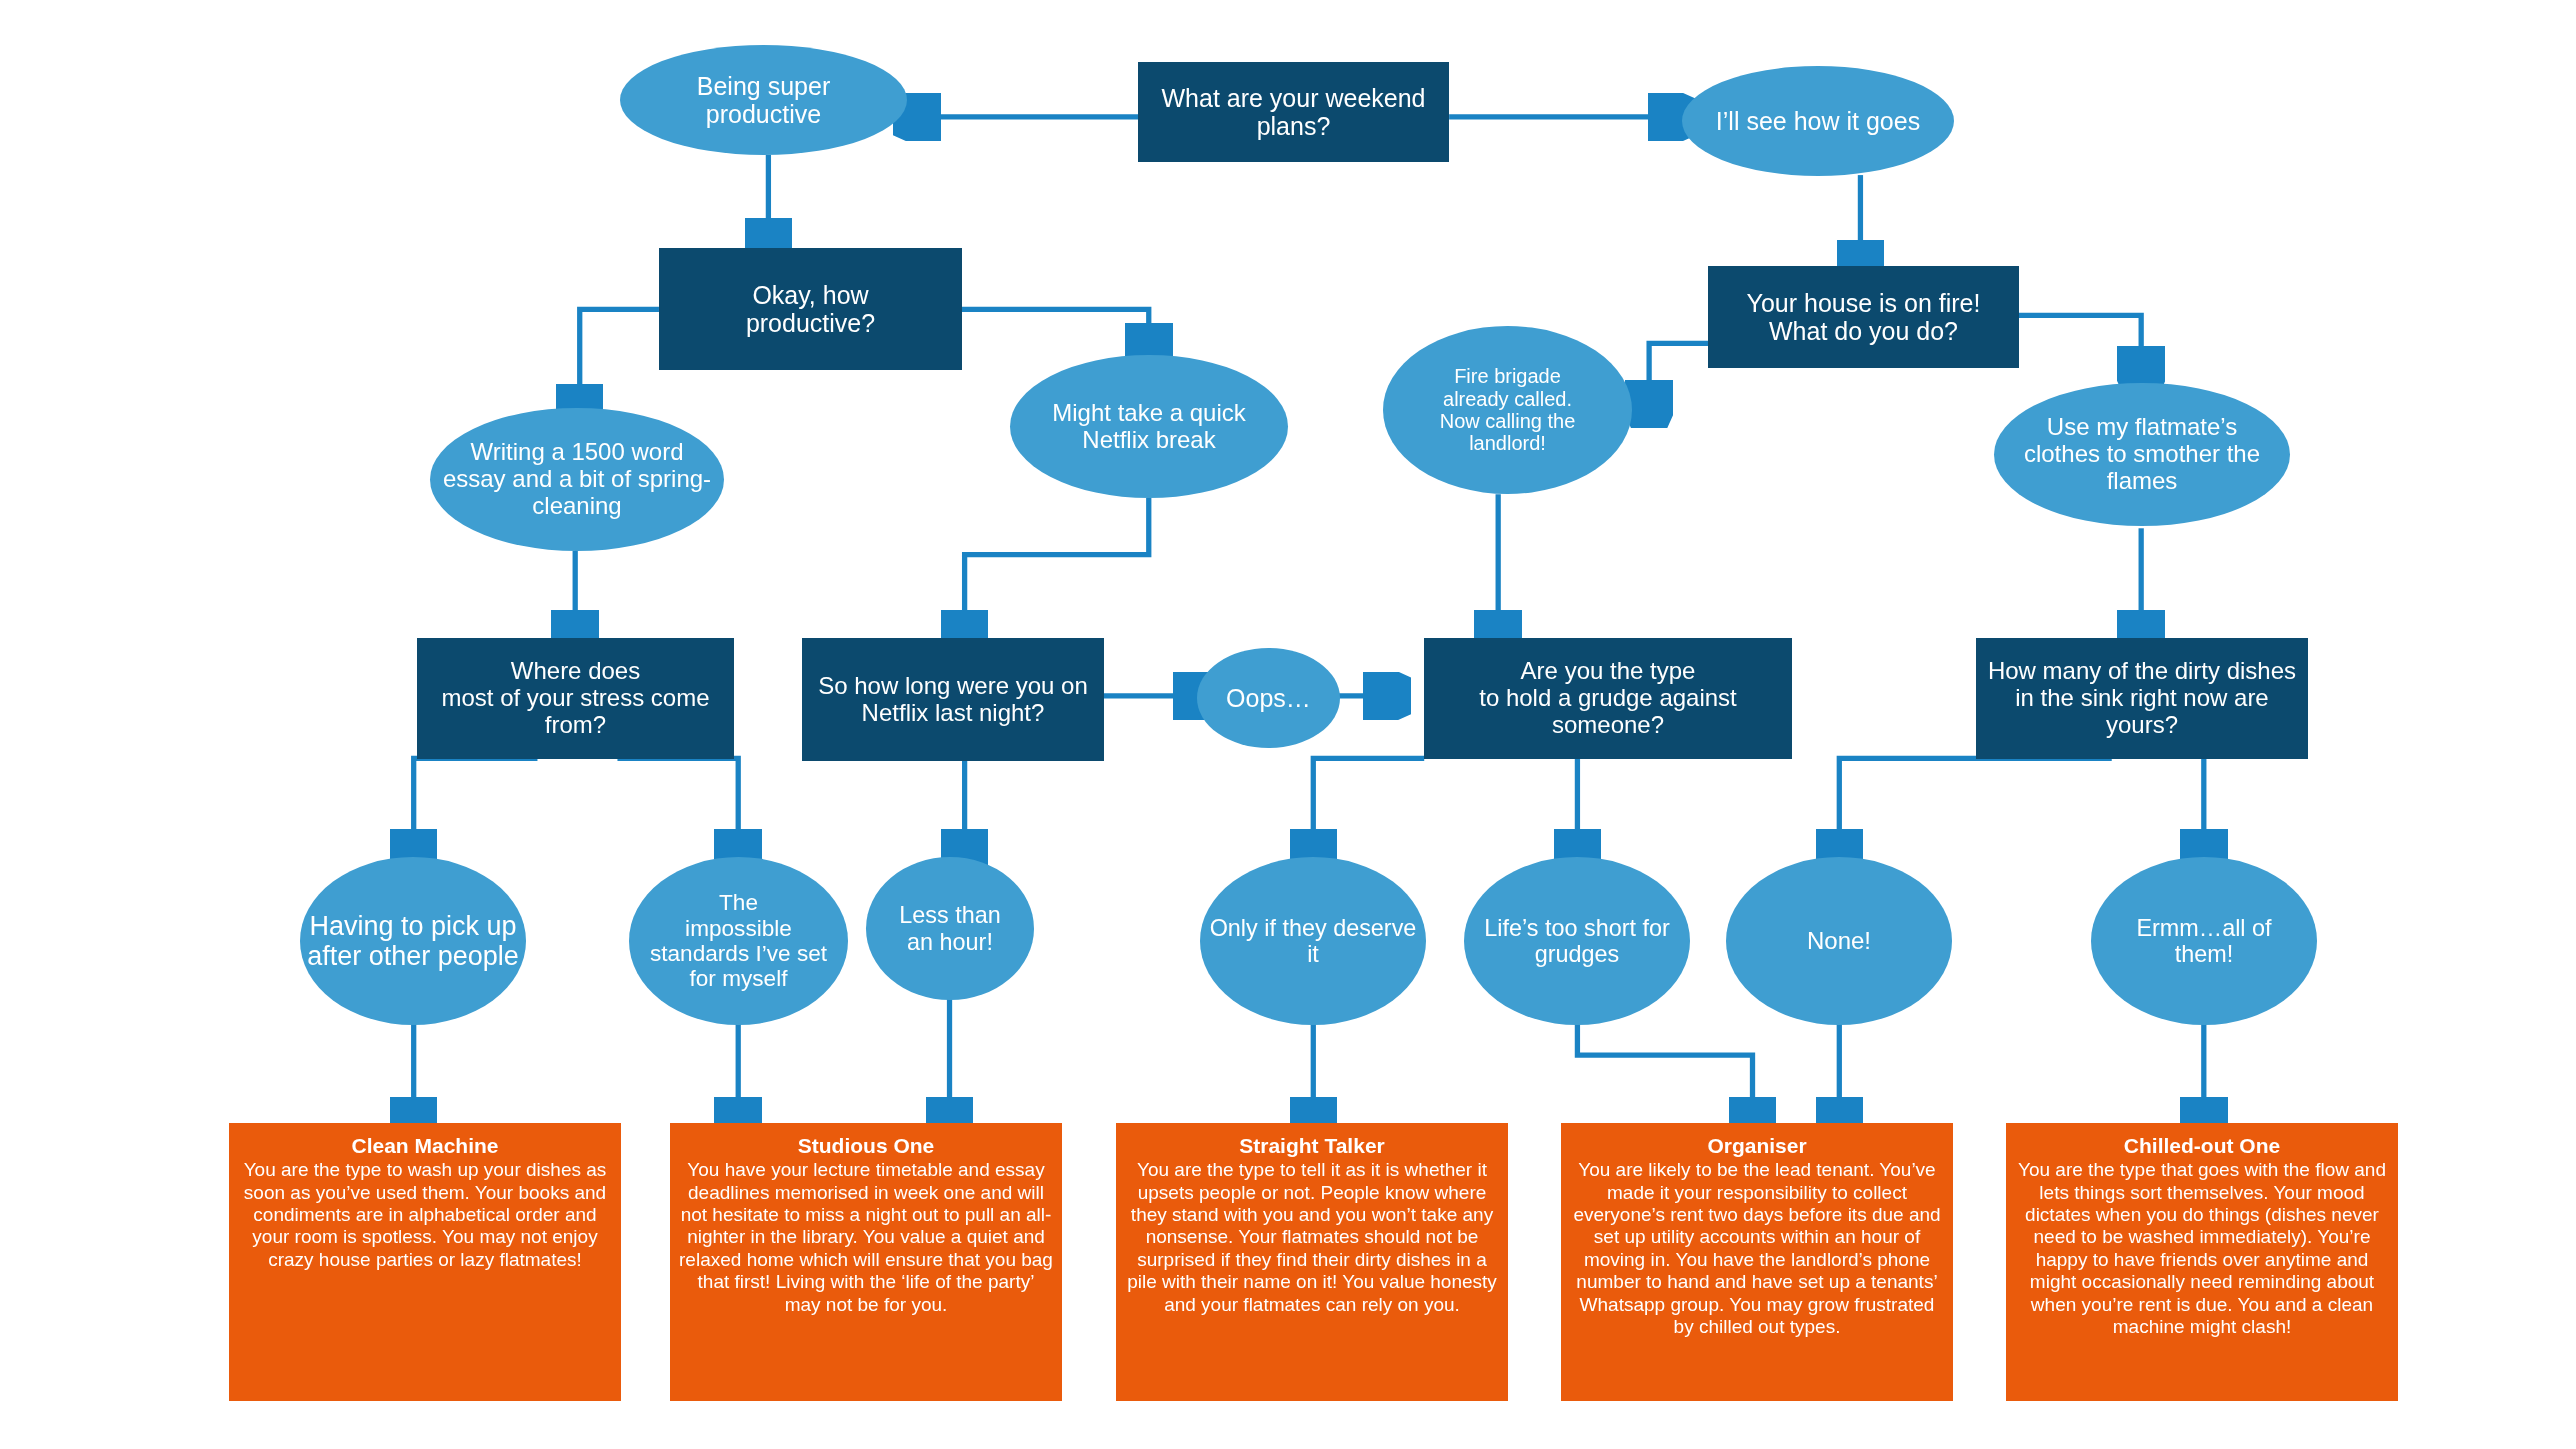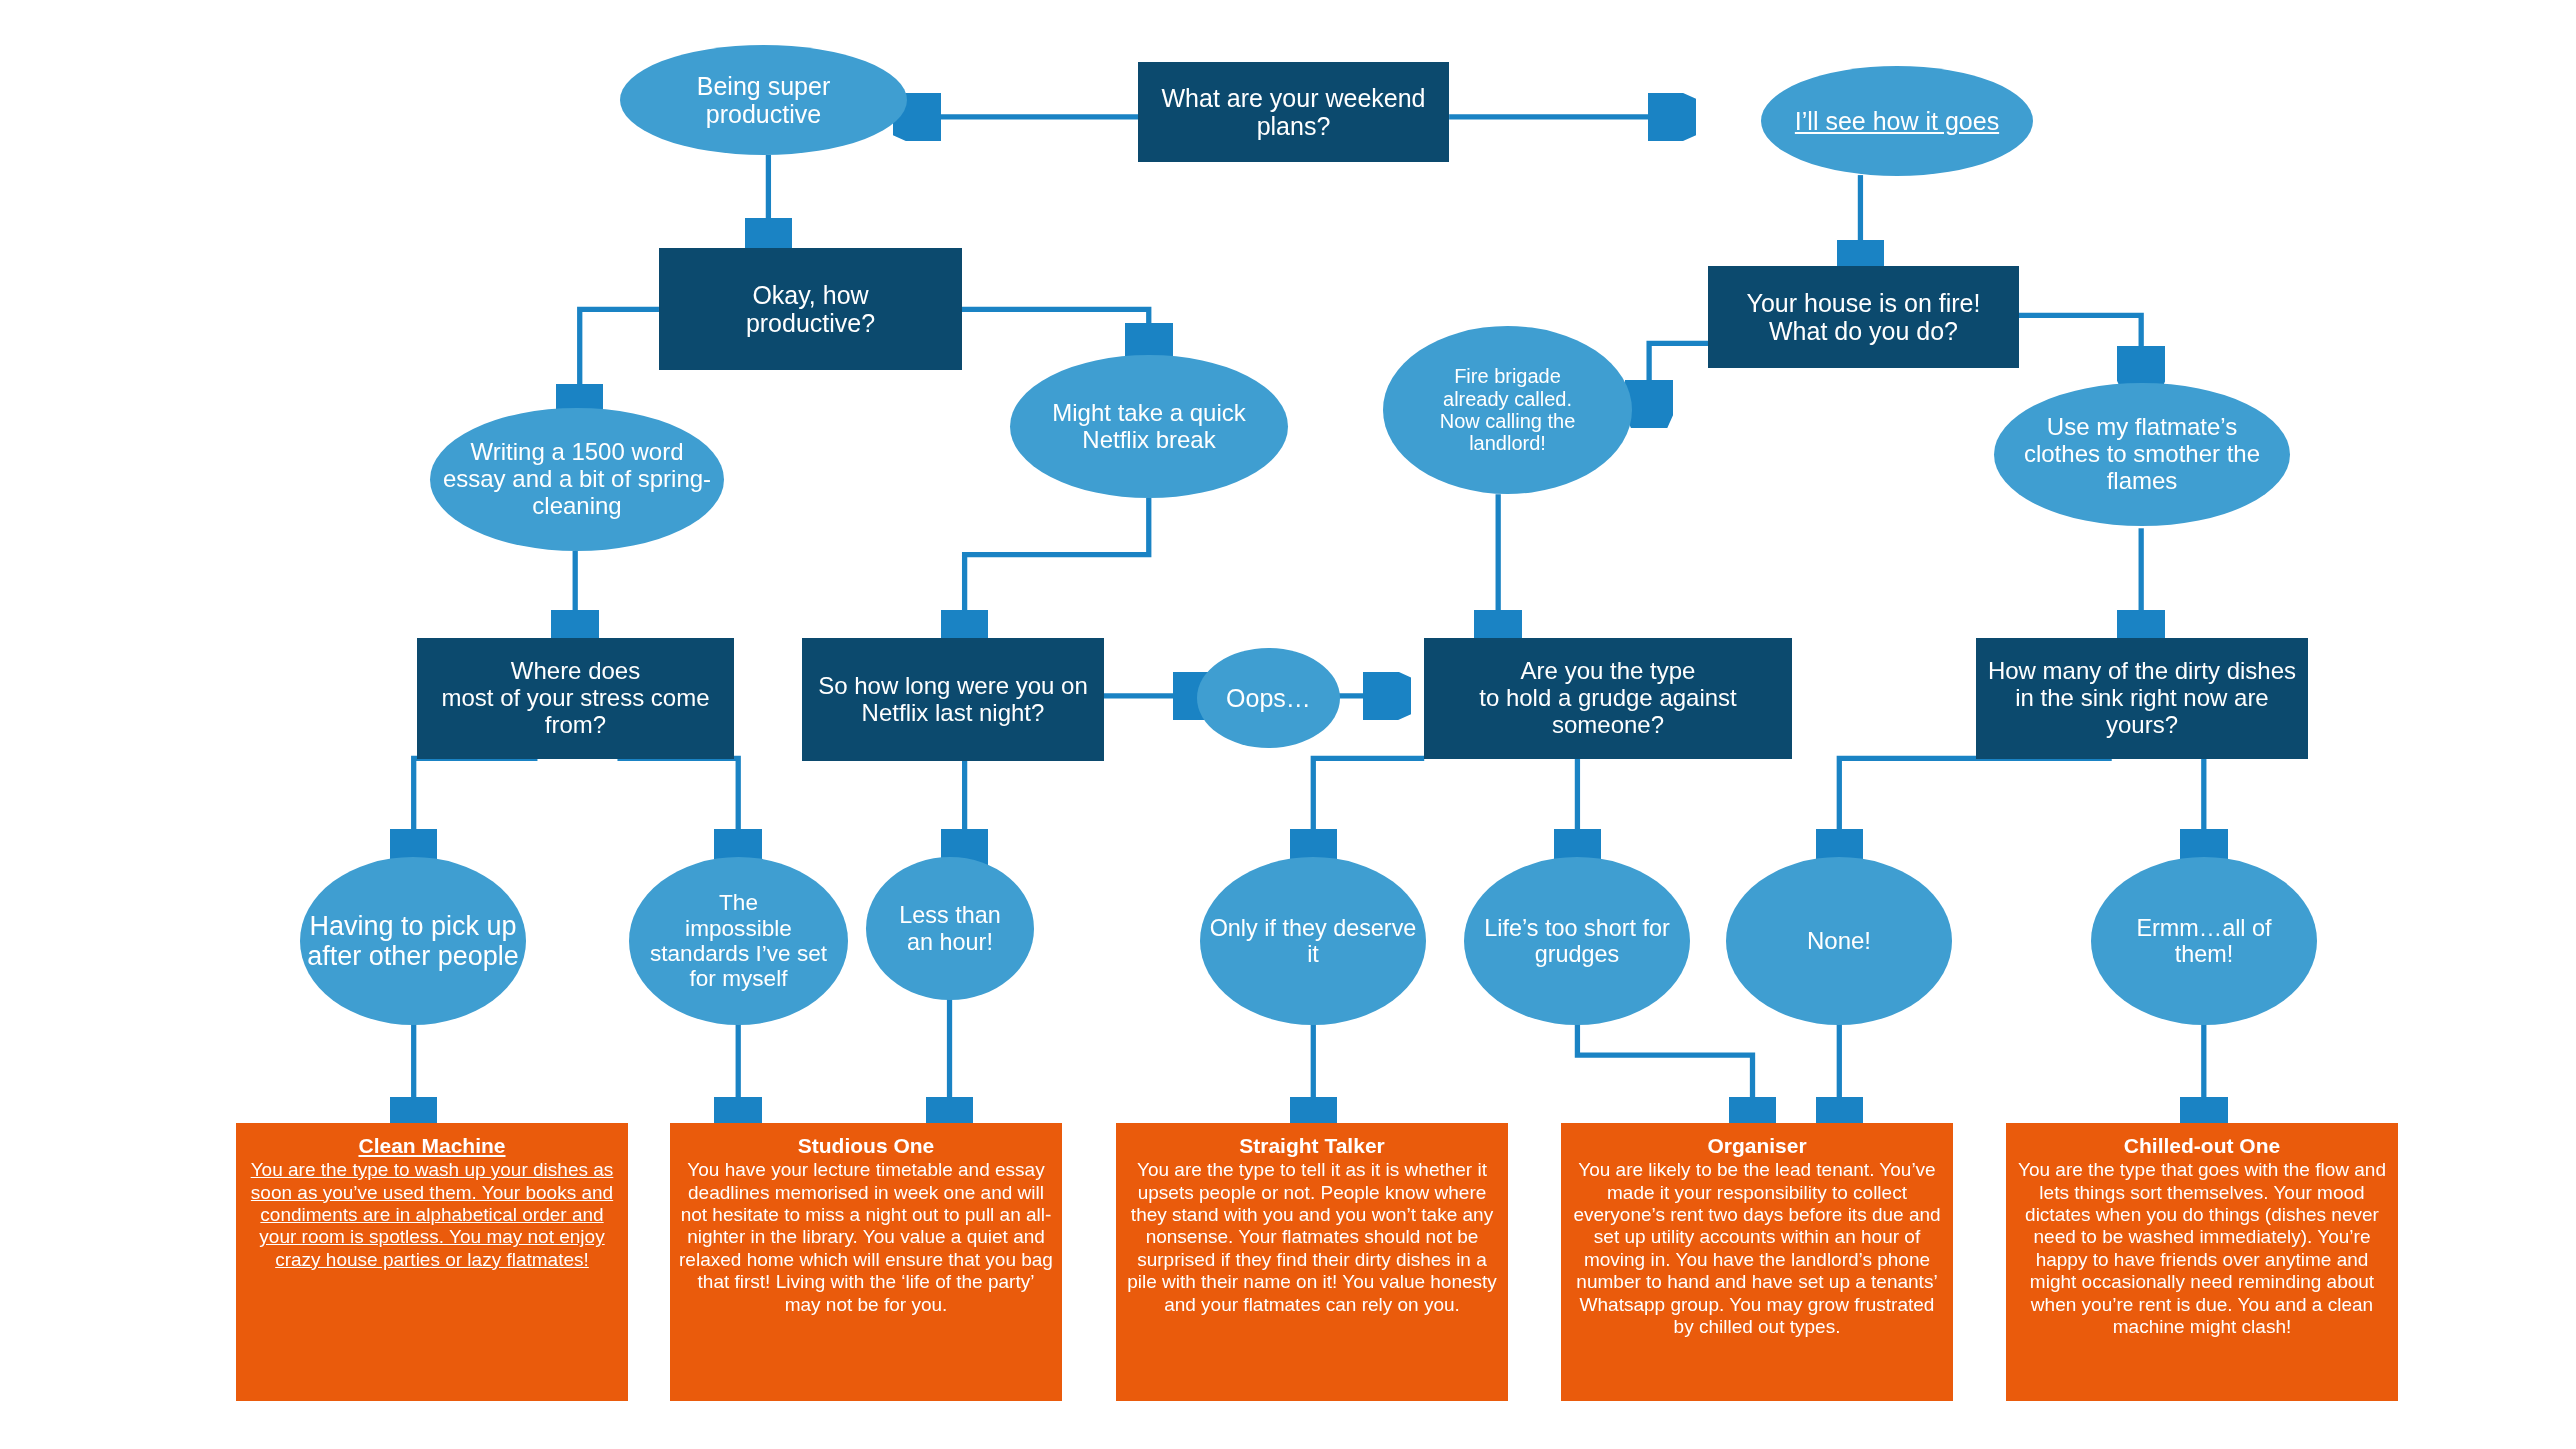--- a/index.html
+++ b/index.html
@@ -95,21 +95,21 @@
   <div class="node rect" style="left:1138px;top:62px;width:311px;height:100px;font-size:25px;">
     <span class="txt">What are your weekend
 plans?</span>
   </div>
 
   <div class="node ellipse" style="left:620px;top:45px;width:287px;height:110px;font-size:25px;">
     <span class="txt">Being super
 productive</span>
   </div>
 
-  <div class="node ellipse" style="left:1761px;top:66px;width:272px;height:110px;font-size:25px;text-decoration:underline;">
+  <div class="node ellipse" style="left:1682px;top:66px;width:272px;height:110px;font-size:25px;">
     <span class="txt">I’ll see how it goes</span>
   </div>
 
   <div class="node rect" style="left:659px;top:248px;width:303px;height:122px;font-size:25px;">
     <span class="txt">Okay, how
 productive?</span>
   </div>
 
   <div class="node rect" style="left:1708px;top:266px;width:311px;height:102px;font-size:25px;">
     <span class="txt">Your house is on fire!
@@ -196,21 +196,21 @@
 
   <div class="node ellipse" style="left:1726px;top:857px;width:226px;height:168px;font-size:24px;">
     <span class="txt">None!</span>
   </div>
 
   <div class="node ellipse" style="left:2091px;top:857px;width:226px;height:168px;font-size:23.4px;">
     <span class="txt">Ermm…all of
 them!</span>
   </div>
 
-  <div class="node result" style="left:236px;top:1123px;width:392px;height:278px;font-size:19px;text-decoration:underline;">
+  <div class="node result" style="left:229px;top:1123px;width:392px;height:278px;font-size:19px;">
     <div class="inner">
       <span class="rtitle" style="font-size:21px;">Clean Machine</span>
       <span class="rbody">You are the type to wash up your dishes as soon as you’ve used them. Your books and condiments are in alphabetical order and your room is spotless. You may not enjoy crazy house parties or lazy flatmates!</span>
     </div>
   </div>
 
   <div class="node result" style="left:670px;top:1123px;width:392px;height:278px;font-size:19px;">
     <div class="inner">
       <span class="rtitle" style="font-size:21px;">Studious One</span>
       <span class="rbody">You have your lecture timetable and essay deadlines memorised in week one and will not hesitate to miss a night out to pull an all-nighter in the library. You value a quiet and relaxed home which will ensure that you bag that first! Living with the ‘life of the party’ may not be for you.</span>

